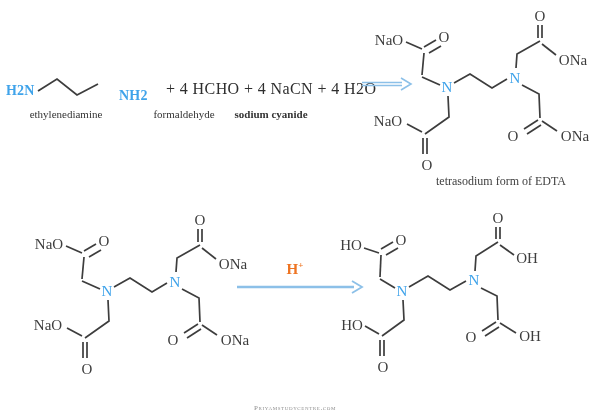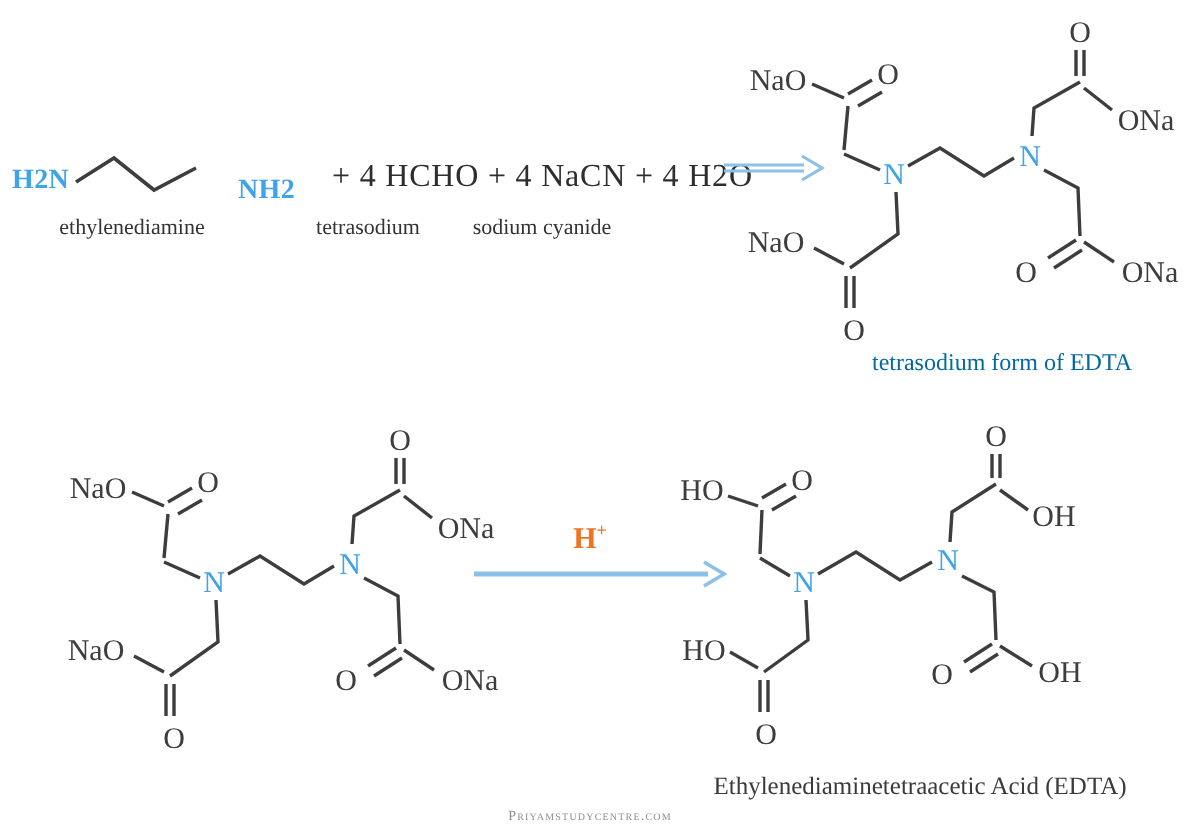--- a/index.html
+++ b/index.html
@@ -11,21 +11,21 @@
   .amine{
     color:#3fa3ea;font-weight:700;font-size:14px;letter-spacing:.2px;white-space:nowrap;
   }
   .reagents{
     color:#2e2e2e;font-size:16px;letter-spacing:.4px;white-space:nowrap;
   }
   .sublabel{
     color:#333;font-size:11px;white-space:nowrap;transform:translateX(-50%);
   }
   .caption{
-    color:#0369a1;font-size:12px;white-space:nowrap;transform:translateX(-50%);
+    color:#404040;font-size:12px;white-space:nowrap;transform:translateX(-50%);
   }
   .caption.acid-cap{font-size:12.5px;color:#3a3a3a;}
   .catalyst{
     color:#ee7422;font-weight:700;font-size:15px;transform:translateX(-50%);white-space:nowrap;
   }
   .catalyst sup{font-size:9px;vertical-align:super;}
   .watermark{
     color:#8f8f8f;font-size:7px;font-variant:small-caps;letter-spacing:.6px;
     transform:translateX(-50%);white-space:nowrap;
   }
@@ -40,22 +40,22 @@
 
   <svg class="abs" style="left:34px;top:72px;" width="68" height="28" viewBox="0 0 68 28">
     <path d="M4,19 L23,7 L43,23 L64,12" fill="none" stroke-width="1.8" stroke="#3d3d3d"></path>
   </svg>
 
   <span class="abs amine" style="left:99px;top:88px;margin-left:20px;">NH2</span>
 
   <span class="abs reagents" style="left:139px;top:80px;margin-left:27px;">+ 4 HCHO + 4 NaCN + 4 H2O</span>
 
   <span class="abs sublabel" style="left:66px;top:108px;">ethylenediamine</span>
-  <span class="abs sublabel" style="left:184px;top:108px;">tetrasodium</span>
-  <span class="abs sublabel" style="left:271px;top:108px;">sodium cyanide</span>
+  <span class="abs sublabel" style="left:184px;top:108px;">formaldehyde</span>
+  <span class="abs sublabel" style="left:271px;top:108px;font-weight:bold;">sodium cyanide</span>
 
   <svg class="abs" style="left:360px;top:76px;" width="54" height="16" viewBox="0 0 54 16">
     <g fill="none" stroke-width="1.6" stroke="#8cc0e8">
       <path d="M2,6.5 H42"></path>
       <path d="M2,9.5 H42"></path>
       <path d="M41,2 L51,8 L41,14"></path>
     </g>
   </svg>
 
   <svg class="abs" style="left:345px;top:4px;" width="255" height="170" viewBox="0 0 255 170">
@@ -177,17 +177,16 @@
       <text x="187" y="55" text-anchor="middle">OH</text>
       <text x="62" y="88" text-anchor="middle" fill="#3fa3ea">N</text>
       <text x="134" y="77" text-anchor="middle" fill="#3fa3ea">N</text>
       <text x="12" y="122" text-anchor="middle">HO</text>
       <text x="43" y="164" text-anchor="middle">O</text>
       <text x="131" y="134" text-anchor="middle">O</text>
       <text x="190" y="133" text-anchor="middle">OH</text>
     </g>
   </svg>
 
-  <div class="abs caption acid-cap" style="left:460px;top:386px;">Ethylenediaminetetraacetic Acid (EDTA)</div>
 
   <div class="abs watermark" style="left:295px;top:404px;">Priyamstudycentre.com</div>
 
 </div>
 
 </body></html>

